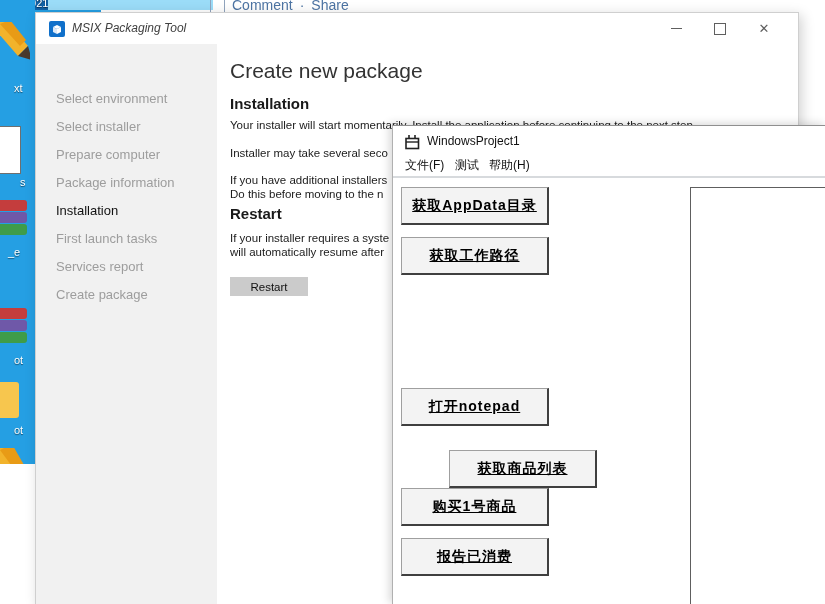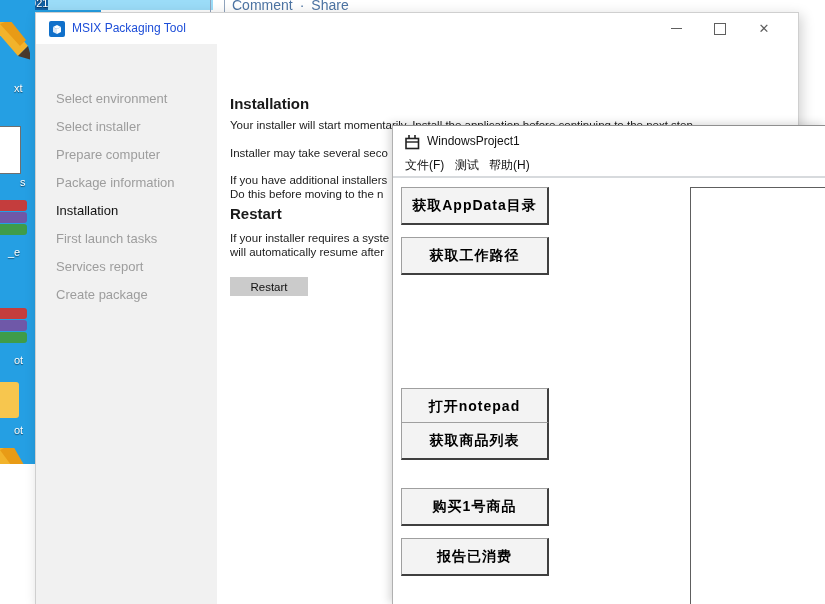--- a/index.html
+++ b/index.html
@@ -18,21 +18,21 @@
 
   
   #comment-share{left:210px;top:-4px;height:18px;display:flex;align-items:center;gap:7px;
                  color:#4d74a3;font-size:14px;}
   #comment-checkbox{width:13px;height:13px;border:1px solid #90a4bd;display:inline-block;margin-top:2px;}
 
   
   #msix-window{left:35px;top:12px;width:762px;height:592px;background:#fff;
                border:1px solid #cfcfcf;box-shadow:3px 3px 12px rgba(0,0,0,.18);}
   #msix-titlebar{left:0;top:0;right:0;height:31px;background:#fff;}
-  #msix-title{left:36px;top:8px;font-size:12px;color:#1d4ed8;}
+  #msix-title{left:36px;top:8px;font-size:12px;color:#404040;font-style:italic;}
   #msix-controls{right:12px;top:0;height:31px;display:flex;align-items:center;}
   .winctl{width:44px;height:31px;display:flex;align-items:center;justify-content:center;color:#5f5f5f;font-size:13px;}
   #min-line{width:11px;height:0;border-bottom:1px solid #5f5f5f;}
   #max-box{width:10px;height:10px;border:1px solid #5f5f5f;}
 
   #msix-sidebar{left:0;top:31px;width:181px;bottom:0;background:#f1f1f1;padding-top:41px;box-sizing:border-box;}
   .side-item{height:28px;line-height:28px;padding-left:20px;font-size:13px;color:#9d9d9d;white-space:nowrap;}
   .side-item.active{color:#111;}
 
   .h1{font-size:21px;font-weight:400;color:#333;}
@@ -46,21 +46,21 @@
                border-top:1px solid #8f8f8f;border-left:1px solid #b0b0b0;
                box-shadow:-3px -2px 8px rgba(0,0,0,.15);}
   #proj-title{left:34px;top:8px;font-size:12px;color:#111;}
   .menu-item{top:31px;font-size:12px;color:#111;}
   #proj-separator{left:0;top:50px;right:0;height:2px;background:#d7dadd;}
   .proj-btn{left:8px;width:148px;height:38px;background:#f3f3f3;
             border-top:1px solid #9f9f9f;border-left:1px solid #9f9f9f;
             border-right:2px solid #3f3f3f;border-bottom:2px solid #3f3f3f;
             font-weight:700;font-size:14px;color:#000;letter-spacing:1px;
             display:flex;align-items:center;justify-content:center;
-            font-family:"Liberation Sans","DejaVu Sans",sans-serif;}
+            font-family:"Liberation Sans","DejaVu Sans",sans-serif;text-decoration:underline;}
   #proj-listbox{left:297px;top:61px;width:560px;height:560px;background:#fff;border:1px solid #5e5e5e;}
 </style>
 </head>
 <body>
 
 <div id="screen">
 
   <div class="abs" id="desktop-topbar"></div>
   <div class="abs" id="sel-highlight"></div>
   <div class="abs" id="cyan-bar"></div>
@@ -141,20 +141,21 @@
       <div class="side-item">Select environment</div>
       <div class="side-item">Select installer</div>
       <div class="side-item">Prepare computer</div>
       <div class="side-item">Package information</div>
       <div class="side-item active">Installation</div>
       <div class="side-item">First launch tasks</div>
       <div class="side-item">Services report</div>
       <div class="side-item">Create package</div>
     </div>
 
+    <div class="abs h1" style="left:194px;top:46px;">Create new package</div>
     <div class="abs h2" style="left:194px;top:82px;">Installation</div>
     <div class="abs body-txt" style="left:194px;top:106px;width:600px;">Your installer will start momentarily. Install the application before continuing to the next step.</div>
     <div class="abs body-txt" style="left:194px;top:134px;width:560px;">Installer may take several seco</div>
     <div class="abs body-txt" style="left:194px;top:161px;width:560px;">If you have additional installers
 Do this before moving to the n</div>
     <div class="abs h2" style="left:194px;top:192px;">Restart</div>
     <div class="abs body-txt" style="left:194px;top:219px;width:560px;">If your installer requires a syste
 will automatically resume after</div>
     <button class="abs" id="restart-btn">Restart</button>
   </div>
@@ -172,20 +173,20 @@
       <span class="abs" id="proj-title">WindowsProject1</span>
     </div>
     <span class="abs menu-item" style="left:12px;">文件(F)</span>
     <span class="abs menu-item" style="left:62px;">测试</span>
     <span class="abs menu-item" style="left:96px;">帮助(H)</span>
     <div class="abs" id="proj-separator"></div>
 
     <button class="abs proj-btn" style="top:61px;">获取AppData目录</button>
     <button class="abs proj-btn" style="top:111px;">获取工作路径</button>
     <button class="abs proj-btn" style="top:262px;">打开notepad</button>
-    <button class="abs proj-btn" style="top:296px;">获取商品列表</button>
+    <button class="abs proj-btn" style="top:324px;margin-left:48px;">获取商品列表</button>
     <button class="abs proj-btn" style="top:362px;">购买1号商品</button>
     <button class="abs proj-btn" style="top:412px;">报告已消费</button>
 
     <div class="abs" id="proj-listbox"></div>
   </div>
 
 </div>
 
 </body></html>

